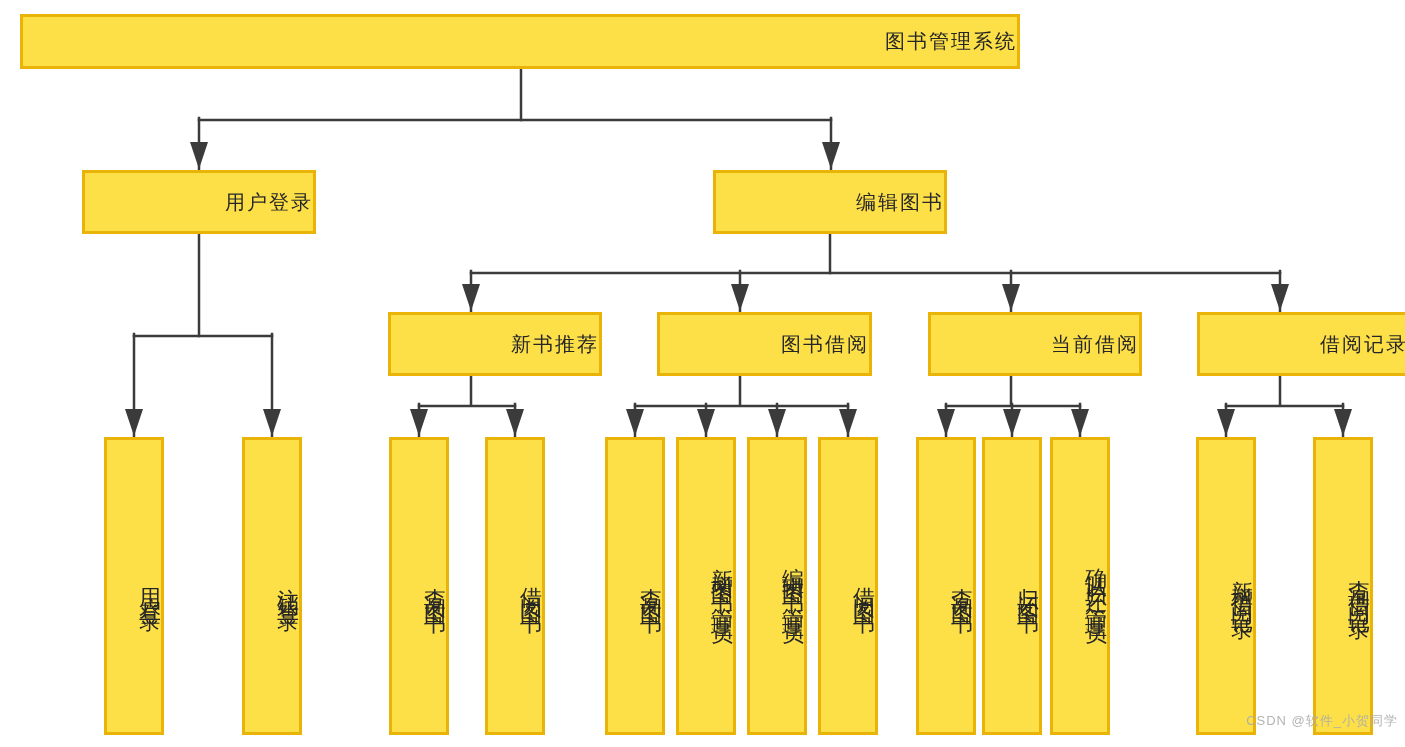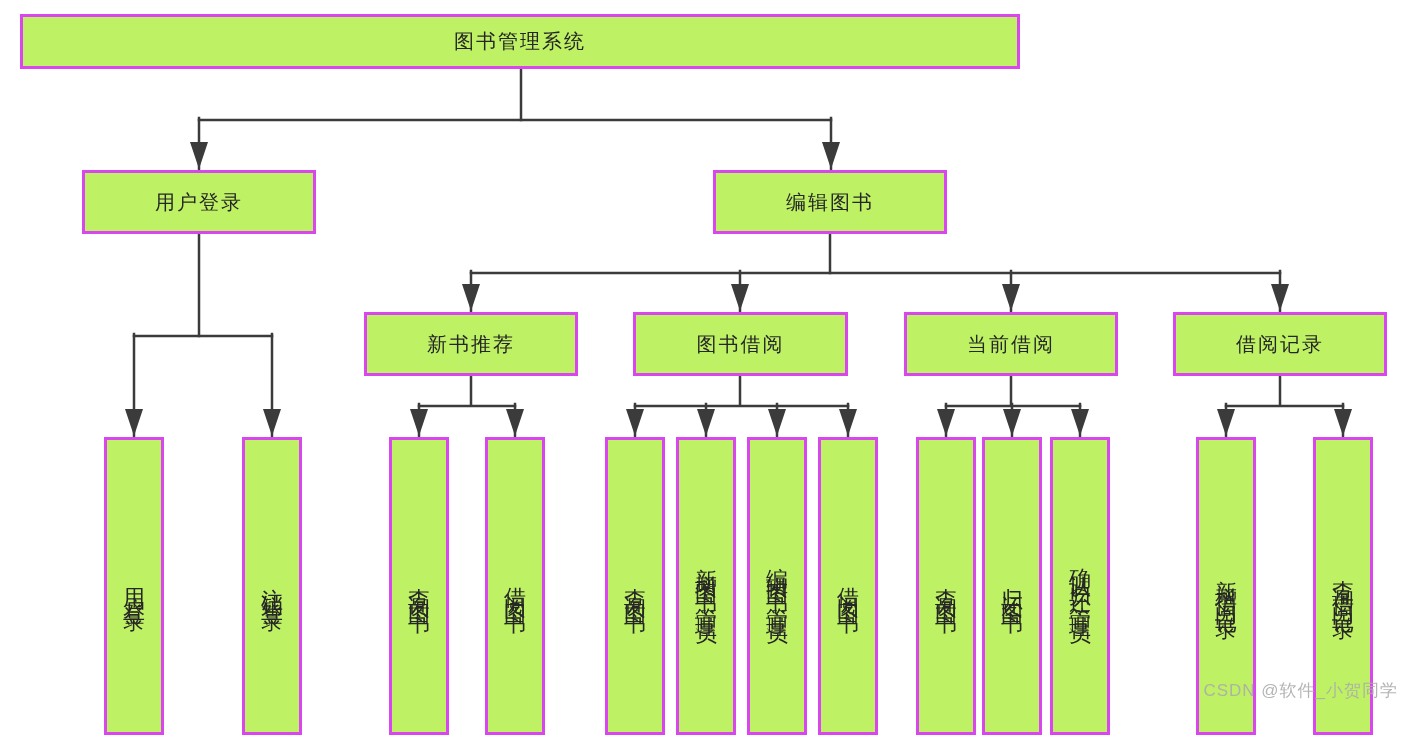--- a/index.html
+++ b/index.html
@@ -11,50 +11,50 @@
     font-family: "Liberation Sans", sans-serif;
     overflow: hidden;
   }
   #connectors {
     position: absolute;
     left: 0; top: 0;
     width: 1405px; height: 747px;
   }
   .node {
     position: absolute;
-    background: #bef264;
-    border: 3px solid #d946ef;
+    background: #fde047;
+    border: 3px solid #eab308;
     box-sizing: border-box;
     display: flex;
     align-items: center;
-    justify-content: center;
+    justify-content: flex-end;
     z-index: 2;
   }
   .hlabel {
     font-size: 20px;
     color: #262626;
     letter-spacing: 2px;
     white-space: nowrap;
   }
   .vlabel {
     writing-mode: vertical-rl;
     text-orientation: mixed;
     font-size: 22px;
     letter-spacing: 8px;
     color: #262626;
     line-height: 1;
   }
   .leaf { top: 437px; height: 298px; width: 60px; }
-  .l2 { top: 312px; height: 64px; }
+  .l2 { top: 312px; height: 64px; margin-left: 24px; }
   .l1 { top: 170px; height: 64px; width: 234px; }
   #watermark {
     position: absolute;
-    top: 679px;
+    top: 712px;
     right: 7px;
-    font-size: 17px;
+    font-size: 13px;
     letter-spacing: 1px;
     color: rgba(172,172,172,0.9);
     z-index: 5;
     white-space: nowrap;
   }
 </style>
 </head>
 <body>
 
 <div id="canvas">

